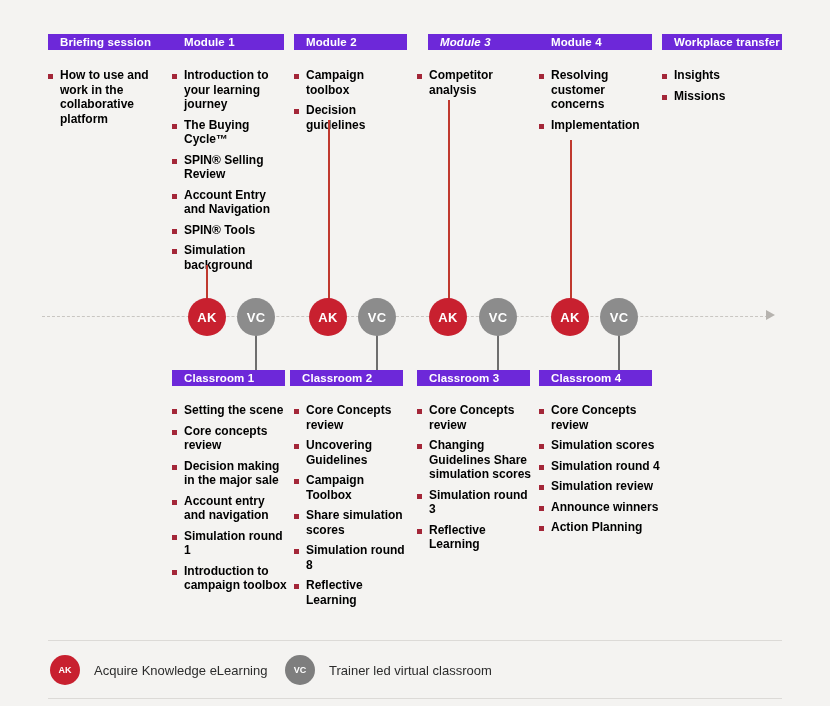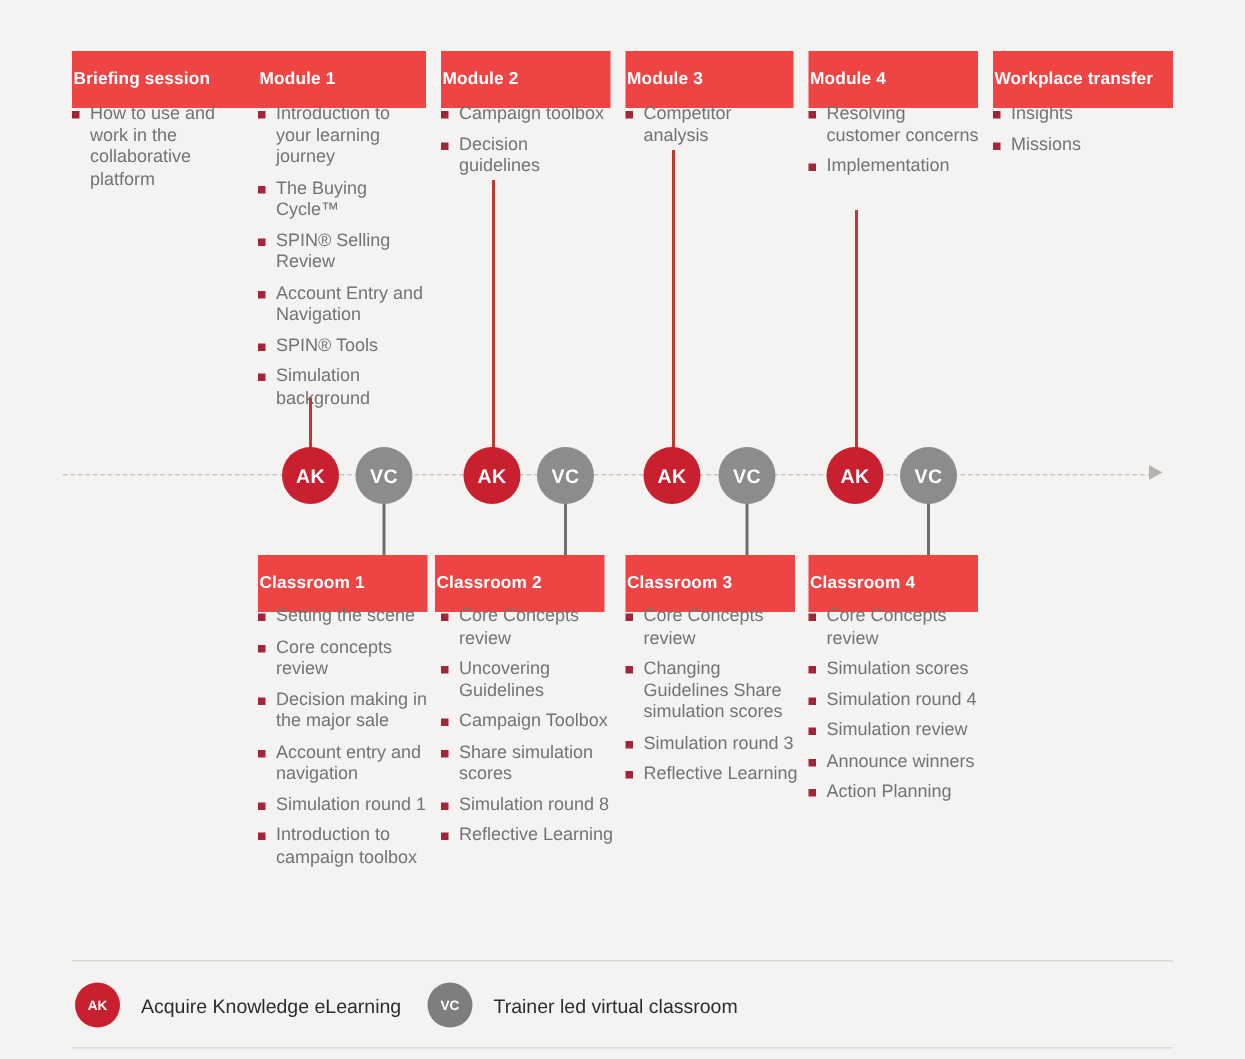--- a/index.html
+++ b/index.html
@@ -15,29 +15,29 @@
   }
   .canvas {
     position: relative;
     width: 830px;
     height: 706px;
   }
 
   
   .pill {
     position: absolute;
-    height: 38px;
-    background: #ef4444;
+    height: 16px;
+    background: #6d28d9;
     color: #ffffff;
     font-size: 11.5px;
     font-weight: bold;
     letter-spacing: 0.1px;
     display: flex;
     align-items: center;
-    padding-left: 1px;
+    padding-left: 12px;
     box-sizing: border-box;
     white-space: nowrap;
   }
 
   
   .col-list {
     position: absolute;
     box-sizing: border-box;
   }
   .bullet-row {
@@ -49,21 +49,22 @@
     width: 5px;
     height: 5px;
     background: #a32638;
     margin-top: 6px;
     margin-right: 7px;
     flex: 0 0 auto;
   }
   .bullet-txt {
     font-size: 12px;
     line-height: 14.5px;
-    color: #737373;
+    color: #000000;
+    font-weight: bold;
   }
 
   
   .timeline {
     position: absolute;
     left: 42px;
     top: 316px;
     width: 726px;
     height: 1px;
     border-top: 1.5px dashed #c9c6c2;
@@ -141,21 +142,21 @@
   }
 </style>
 </head>
 <body>
 
 <div class="canvas">
 
   <div class="pill" style="left:48px; top:34px; width:127px;">Briefing session</div>
   <div class="pill" style="left:172px; top:34px; width:112px;">Module 1</div>
   <div class="pill" style="left:294px; top:34px; width:113px;">Module 2</div>
-  <div class="pill" style="left:417px; top:34px; width:112px;">Module 3</div>
+  <div class="pill" style="left:428px; top:34px; width:112px;font-style:italic;">Module 3</div>
   <div class="pill" style="left:539px; top:34px; width:113px;">Module 4</div>
   <div class="pill" style="left:662px; top:34px; width:120px;">Workplace transfer</div>
 
   <div class="col-list" style="left:48px; top:68px; width:118px;">
     <div class="bullet-row">
       <span class="bullet-sq"></span>
       <span class="bullet-txt">How to use and work in the collaborative platform</span>
     </div>
   </div>
 

